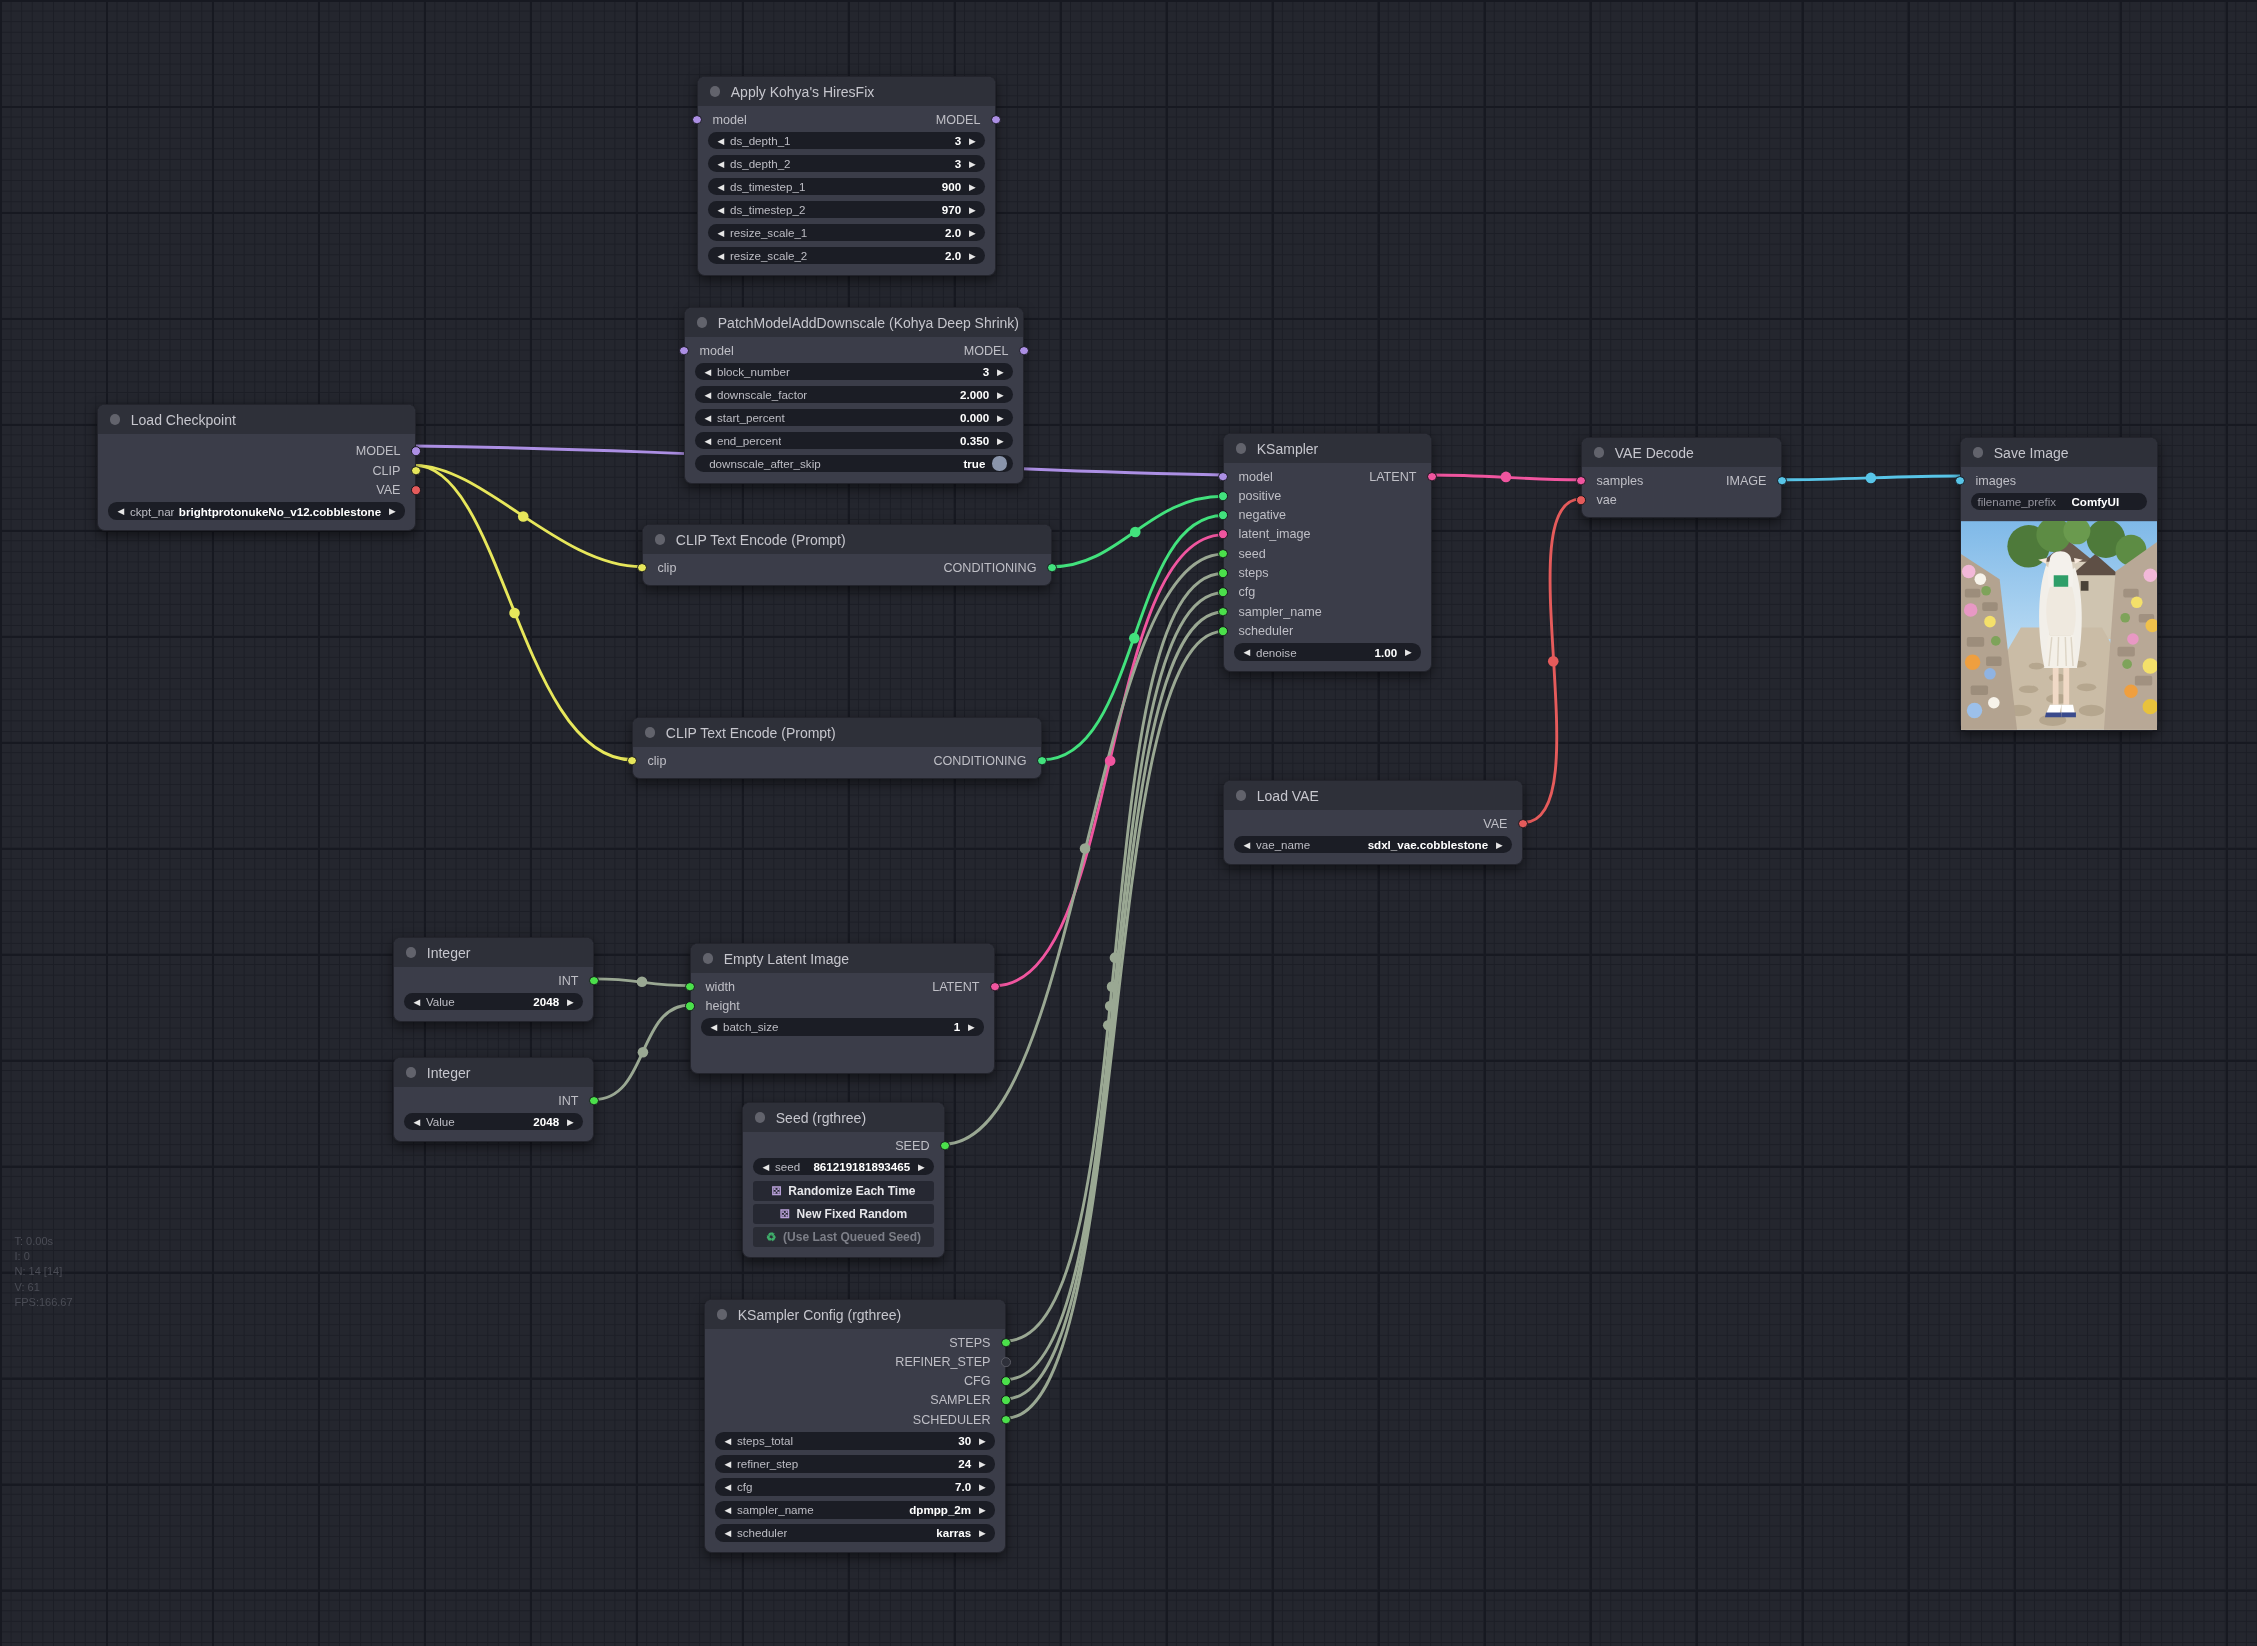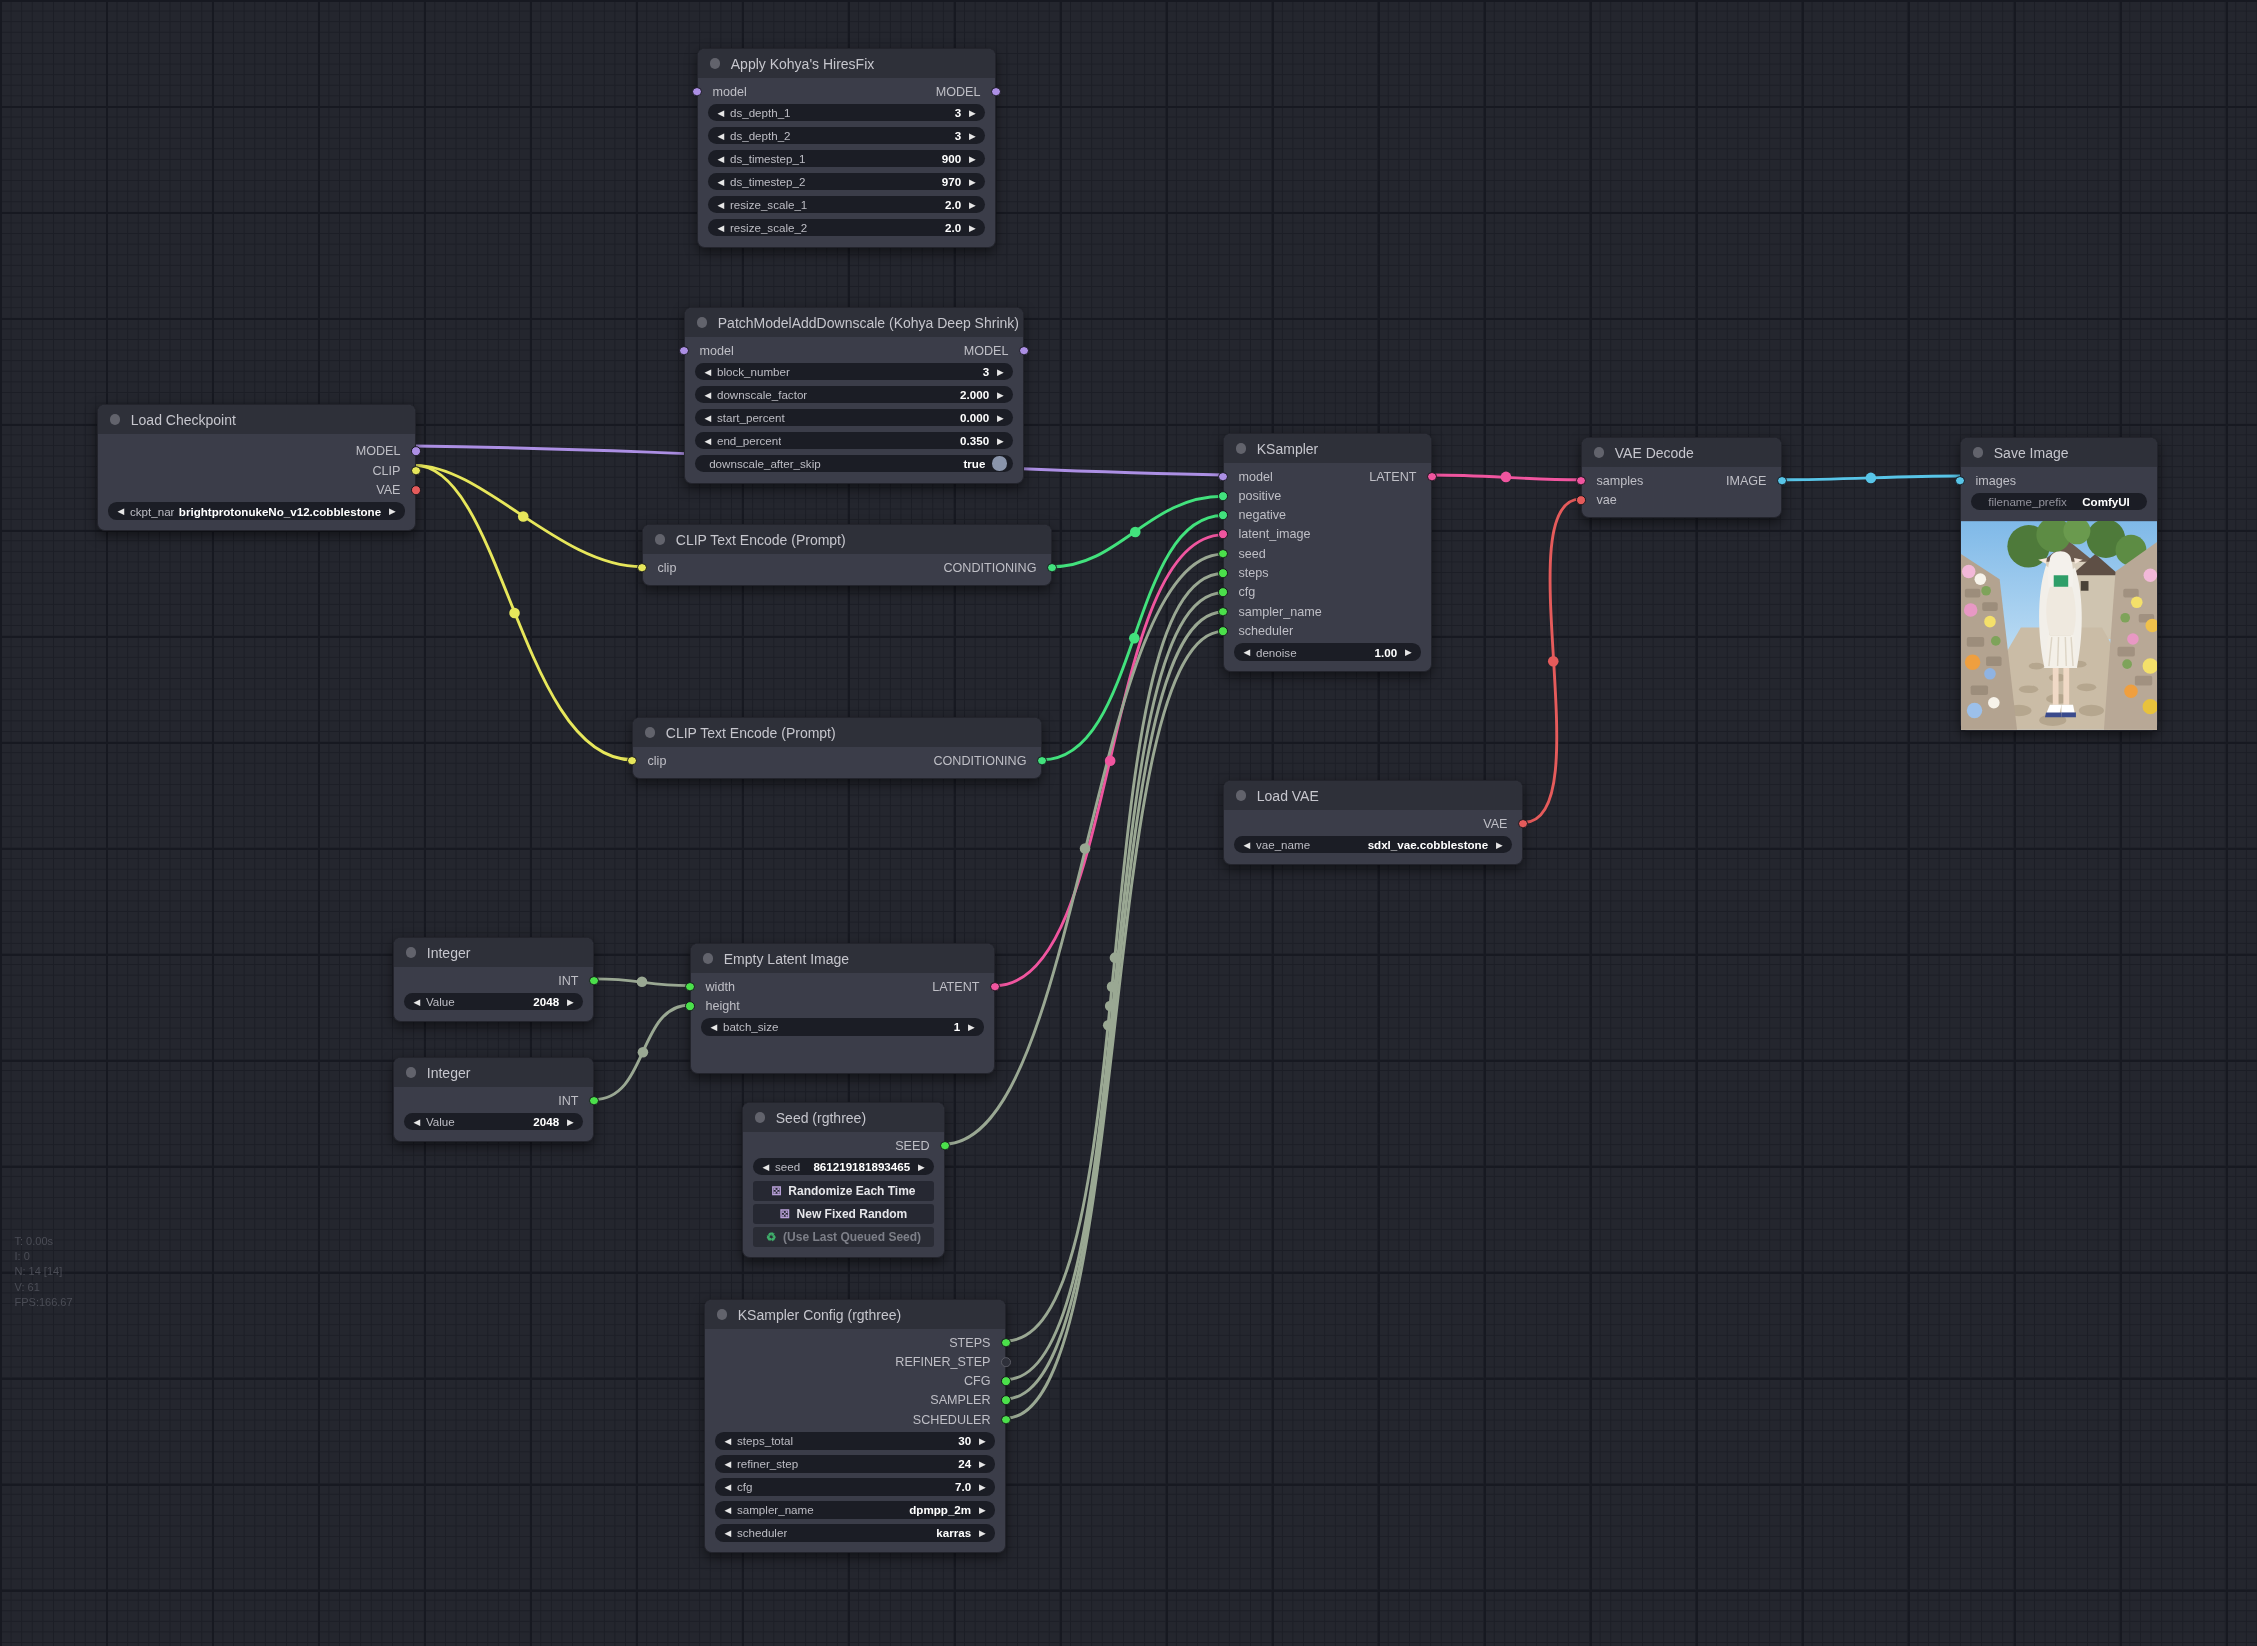--- a/index.html
+++ b/index.html
@@ -77,21 +77,21 @@
     <circle cx="1150" cy="1042" r="5.5" fill="#9aa893"></circle>
     <circle cx="1148" cy="1062" r="5.5" fill="#9aa893"></circle>
     <circle cx="1560" cy="494" r="5.5" fill="#f0559f"></circle>
     <circle cx="1609" cy="685" r="5.5" fill="#e55b5b"></circle>
     <circle cx="1938" cy="495" r="5.5" fill="#58c5e8"></circle>
     <circle cx="665" cy="1017" r="5.5" fill="#9aa893"></circle>
     <circle cx="666" cy="1090" r="5.5" fill="#9aa893"></circle>
   </g>
 </svg>
 
-<div class="node" style="left:697px;top:48px;width:299px;">
+<div class="node" style="left:697px;top:76px;width:299px;">
   <div class="ntitle">
       <span class="ndot"></span>
       <span>Apply Kohya's HiresFix</span>
     </div>
   <div class="nbody">
     <div class="prow">
         <span class="dot din" style="background: rgb(172, 143, 228);"></span>
         <span class="plabel-in">model</span>
       <span class="plabel-out">MODEL</span>
         <span class="dot dout" style="background: rgb(172, 143, 228);"></span>
@@ -338,21 +338,21 @@
   <div class="ntitle">
       <span class="ndot"></span>
       <span>Save Image</span>
     </div>
   <div class="nbody" style="padding-bottom:0;">
     <div class="prow">
         <span class="dot din" style="background: rgb(88, 197, 232);"></span>
         <span class="plabel-in">images</span>
       </div>
     <div class="wrow">
-        <div class="pill" style="justify-content:center;gap:15.4px;">
+        <div class="pill" style="gap:15.4px;">
           <span style="color:#92929c;">filename_prefix</span>
           <span style="color:#fff;font-weight:bold;">ComfyUI</span>
         </div>
       </div>
     <div class="imgbox">
       <svg width="198" height="209" viewBox="0 0 205 216">
         <defs>
           <linearGradient id="sky" x1="0" y1="0" x2="0" y2="1">
             <stop offset="0" stop-color="#7fb9e8"></stop>
               <stop offset="1" stop-color="#dff0fa"></stop>

